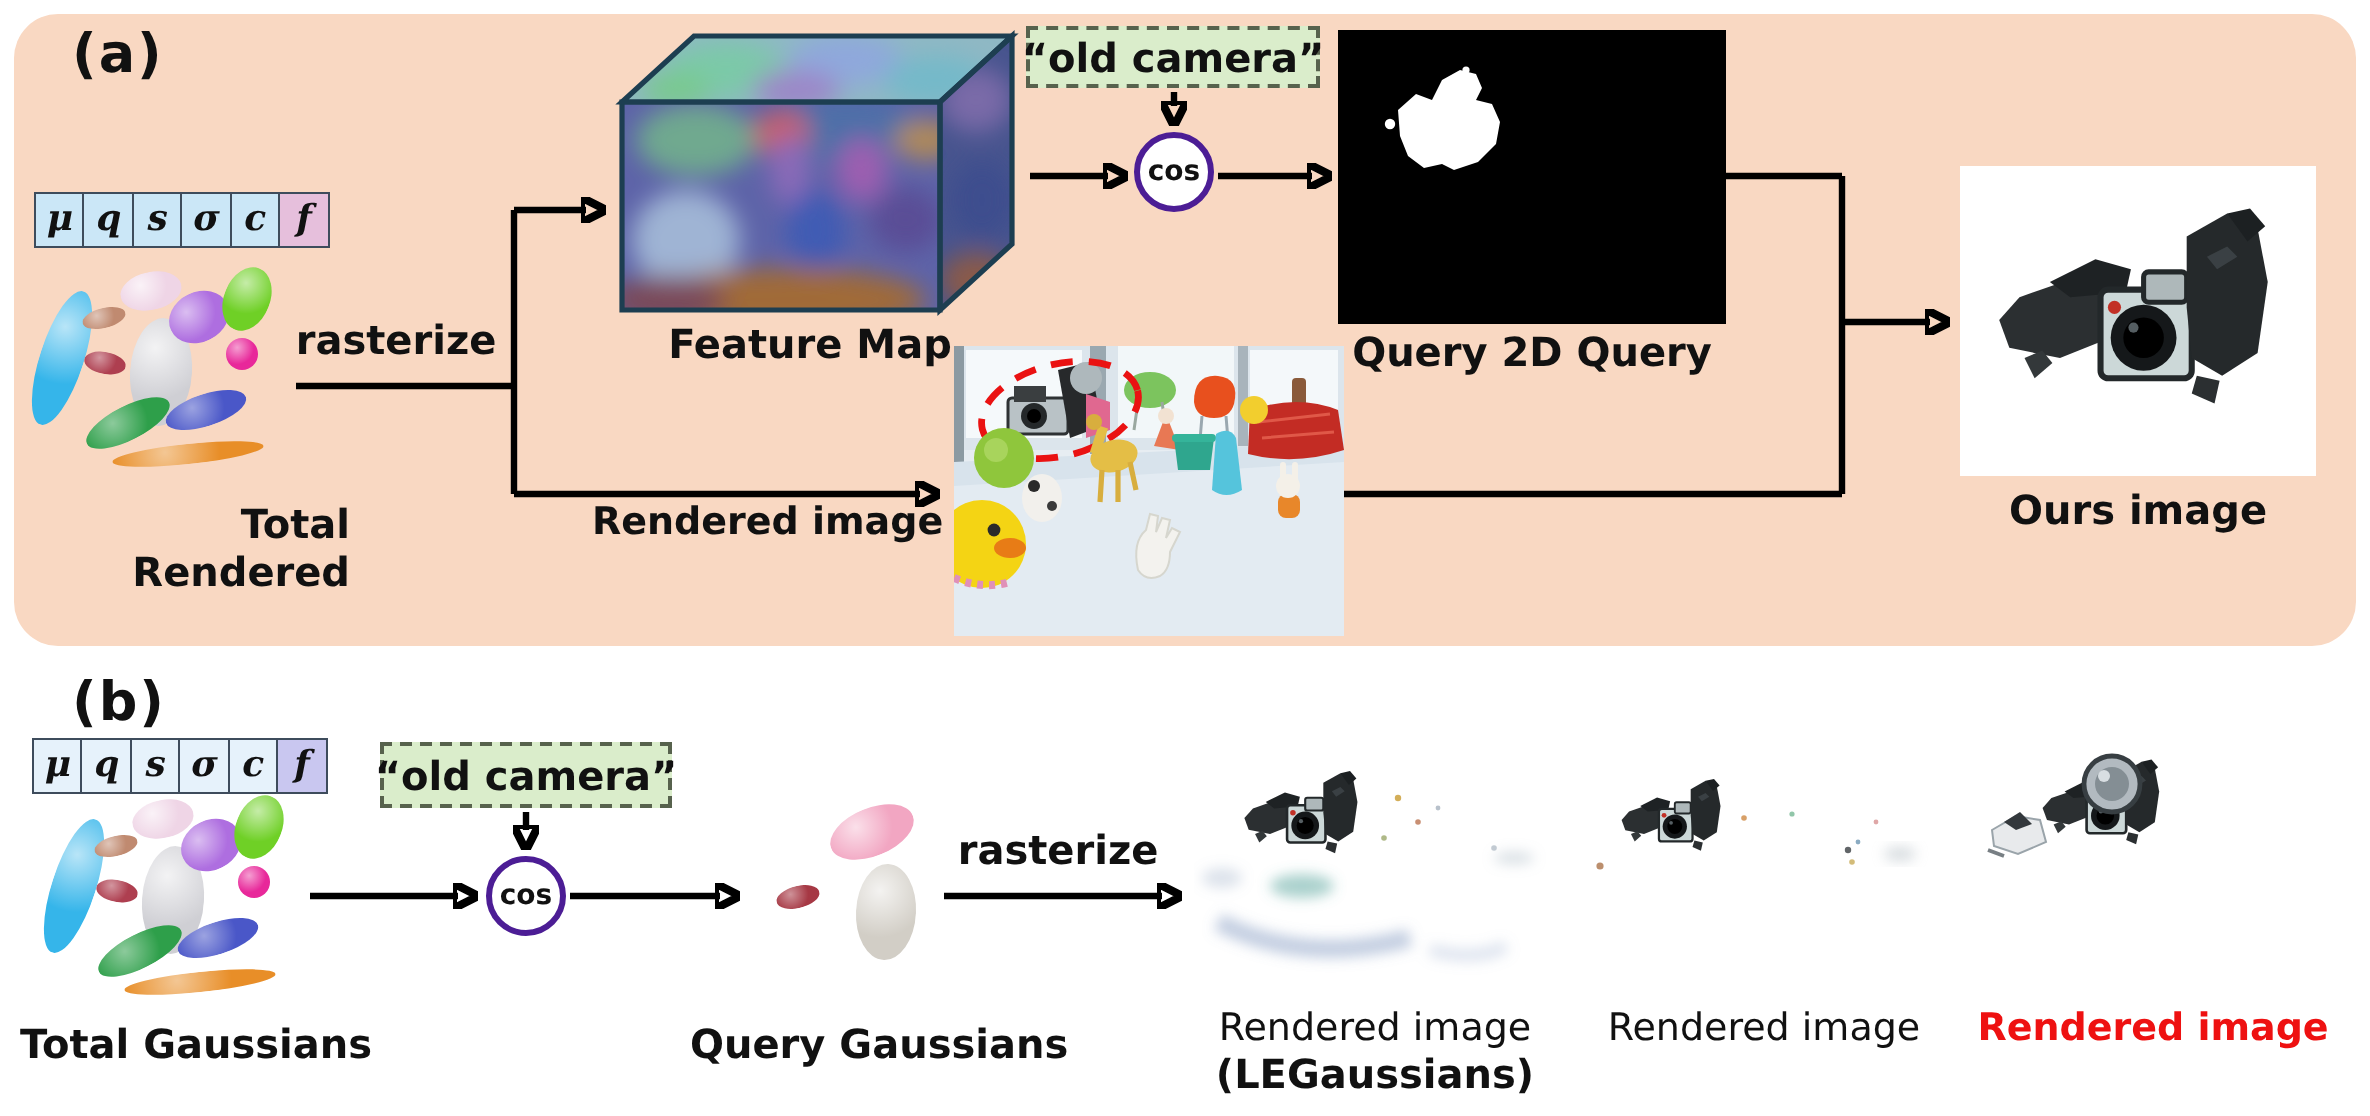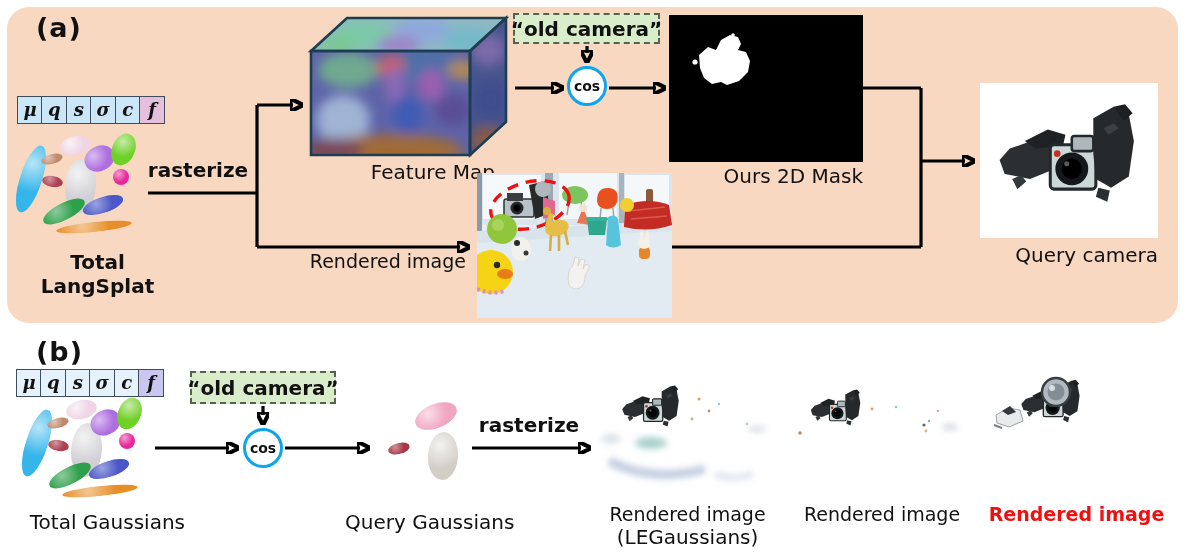--- a/index.html
+++ b/index.html
@@ -9,45 +9,45 @@
   }
   *{box-sizing:border-box;margin:0;padding:0}
   html,body{width:1185px;height:558px;background:#fff;overflow:hidden}
   body{font-family:"DejaVu Sans","Liberation Sans",sans-serif;color:#111;position:relative}
   .page{position:absolute;inset:0;width:1185px;height:558px}
   .panel{position:absolute;border-radius:22px}
   #panel-a{left:7px;top:7px;width:1171px;height:316px;background:var(--panel_a_bg)}
   .abs{position:absolute}
   .panel-label{font-size:27px;font-weight:700;letter-spacing:1px}
   .flow-label{font-weight:700;font-size:20px;text-align:center;white-space:nowrap}
-  .sub-label{font-weight:400;font-size:20px;text-align:right;white-space:nowrap}
+  .sub-label{font-weight:700;font-size:20px;text-align:center;white-space:nowrap}
   .param-row{display:flex}
   .param-cell{width:26px;height:28px;border:1.6px solid #3E4C5C;margin-left:-1.6px;
     display:flex;align-items:center;justify-content:center}
   .param-cell:first-child{margin-left:0}
   .pa .param-cell{background:var(--param_cell_a)}
   .pa .param-cell:last-child{background:var(--param_cell_a_f)}
   .pb .param-cell{background:var(--param_cell_b)}
   .pb .param-cell:last-child{background:var(--param_cell_b_f)}
   .param-letter{font-family:"DejaVu Serif","Liberation Serif",serif;font-style:italic;
     font-weight:700;font-size:18px;line-height:1}
   .ge{position:absolute;border-radius:50%}
   .query-box{background:var(--query_text_bg);border:2px dashed #57624D;display:flex;
     align-items:center;justify-content:center;font-weight:700;font-size:20px;white-space:nowrap}
-  .cos{width:40px;height:40px;border-radius:50%;background:#fff;border:3px solid #0ea5e9;
+  .cos{width:40px;height:40px;border-radius:50%;background:#fff;border:3px solid #4c1d95;
     display:flex;align-items:center;justify-content:center;font-weight:700;font-size:14px}
   .img-frame{background:#fff}
   .out-label{position:absolute;text-align:center}
   .out-label .l1{font-size:19px;font-weight:400;line-height:22px}
-  .out-label .l2{font-size:20px;font-weight:400;line-height:24px}
+  .out-label .l2{font-size:20px;font-weight:700;line-height:24px}
   .out-label.hl .l1,.out-label.hl .l2{color:var(--highlight);font-weight:700}
   svg{display:block}
   #arrows{position:absolute;inset:0;pointer-events:none}
   #arrows path{stroke:var(--arrow);stroke-width:3.2;fill:none}
-  .two-line{font-weight:700;font-size:20px;text-align:center;line-height:24px}
+  .two-line{font-weight:700;font-size:20px;text-align:right;line-height:24px}
 </style>
 </head>
 <body>
 
 <div class="page">
 
   <div class="panel" id="panel-a"></div>
 
   <div class="abs panel-label" style="left:36px;top:12px">(a)</div>
 
@@ -81,21 +81,21 @@
     <i class="ge" style="left:76px;top:18px;width:31px;height:25px;transform:rotate(-26deg);background:radial-gradient(circle at 35% 30%,rgba(255,255,255,.55),rgba(255,255,255,0) 55%),#AE6EE0"></i>
     <i class="ge" style="left:104px;top:5px;width:23px;height:33px;transform:rotate(22deg);background:radial-gradient(circle at 35% 28%,rgba(255,255,255,.6),rgba(255,255,255,0) 55%),#6FD026"></i>
     <i class="ge" style="left:105px;top:41px;width:16px;height:16px;background:radial-gradient(circle at 35% 30%,rgba(255,255,255,.55),rgba(255,255,255,0) 55%),#E8289A"></i>
     <i class="ge" style="left:33px;top:75px;width:46px;height:17px;transform:rotate(-27deg);background:radial-gradient(circle at 35% 30%,rgba(255,255,255,.45),rgba(255,255,255,0) 55%),#2E9F4A"></i>
     <i class="ge" style="left:74px;top:69px;width:42px;height:16px;transform:rotate(-18deg);background:radial-gradient(circle at 35% 30%,rgba(255,255,255,.45),rgba(255,255,255,0) 55%),#4A57C8"></i>
     <i class="ge" style="left:48px;top:94px;width:76px;height:10px;transform:rotate(-6deg);background:radial-gradient(circle at 35% 30%,rgba(255,255,255,.5),rgba(255,255,255,0) 55%),#E88E28"></i>
   </div>
 
   <div class="abs two-line" style="left:20px;top:250px;width:155px">
     <div>Total</div>
-    <div>LangSplat</div>
+    <div>Rendered</div>
   </div>
 
   <div class="abs flow-label" style="left:140px;top:158px;width:116px">rasterize</div>
 
   <svg class="abs" style="left:303px;top:10px" width="212" height="152" viewBox="0 0 212 152">
     <defs>
       <filter id="blur6" x="-30%" y="-30%" width="160%" height="160%">
           <feGaussianBlur stdDeviation="6"></feGaussianBlur>
         </filter>
       <clipPath id="cpFront">
@@ -154,21 +154,21 @@
 
   <div class="abs cos" style="left:567px;top:66px">cos</div>
 
   <div class="abs img-frame" style="left:669px;top:15px;width:194px;height:147px;background:#000">
     <svg width="194" height="147" viewBox="0 0 194 147">
       <path fill="#fff" d="M30,40 l9,-8 8,3 5,-10 9,-5 8,2 3,7 -3,6 8,2 4,9 -2,11 -9,9 -12,4 -6,-3 -9,2 -8,-6 -4,-10 z"></path>
       <circle cx="26" cy="47" r="2.6" fill="#fff"></circle>
       <circle cx="64" cy="20" r="1.8" fill="#fff"></circle>
     </svg>
   </div>
-  <div class="abs sub-label" style="left:669px;top:164px;width:194px">Ours 2D Mask</div>
+  <div class="abs sub-label" style="left:669px;top:164px;width:194px">Query 2D Query</div>
 
   <div class="abs img-frame" style="left:477px;top:173px;width:195px;height:145px">
     <svg width="195" height="145" viewBox="0 0 195 145">
       <rect width="195" height="145" fill="#E7EDF2"></rect>
       <rect x="0" y="0" width="195" height="52" fill="#DCE5EC"></rect>
       <rect x="6" y="2" width="58" height="44" fill="#F5F9FB"></rect>
       <rect x="82" y="0" width="58" height="46" fill="#F2F7F9"></rect>
       <rect x="148" y="2" width="44" height="42" fill="#F4F8FA"></rect>
       <rect x="68" y="0" width="8" height="54" fill="#9AA8B0"></rect>
       <rect x="142" y="0" width="5" height="50" fill="#A8B4BC"></rect>
@@ -239,21 +239,21 @@
       </g>
     </svg>
   </div>
   <div class="abs sub-label" style="left:296px;top:250px;width:170px;font-size:19px">Rendered image</div>
 
   <div class="abs img-frame" style="left:980px;top:83px;width:178px;height:155px">
     <svg width="178" height="155" viewBox="0 0 178 155">
       <use href="#cam" x="12" y="20" width="152" height="114"></use>
     </svg>
   </div>
-  <div class="abs sub-label" style="left:980px;top:243px;width:178px">Query camera</div>
+  <div class="abs sub-label" style="left:980px;top:243px;width:178px">Ours image</div>
 
   <div class="abs panel-label" style="left:36px;top:336px">(b)</div>
 
   <div class="abs param-row pb" style="left:16px;top:369px">
     <div class="param-cell">
         <span class="param-letter">μ</span>
       </div>
     <div class="param-cell">
         <span class="param-letter">q</span>
       </div>

